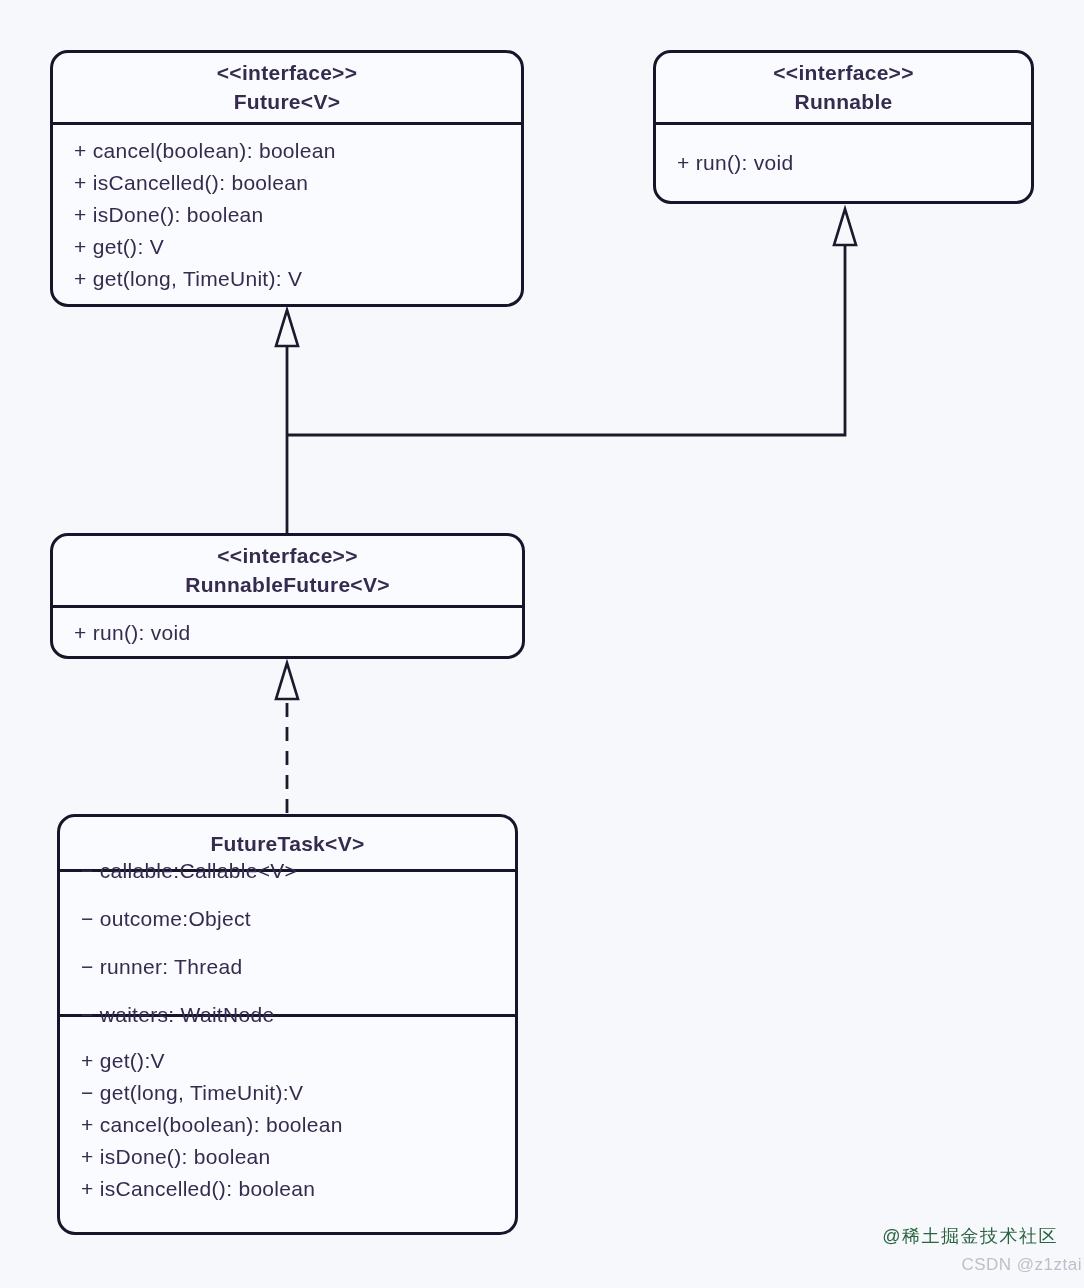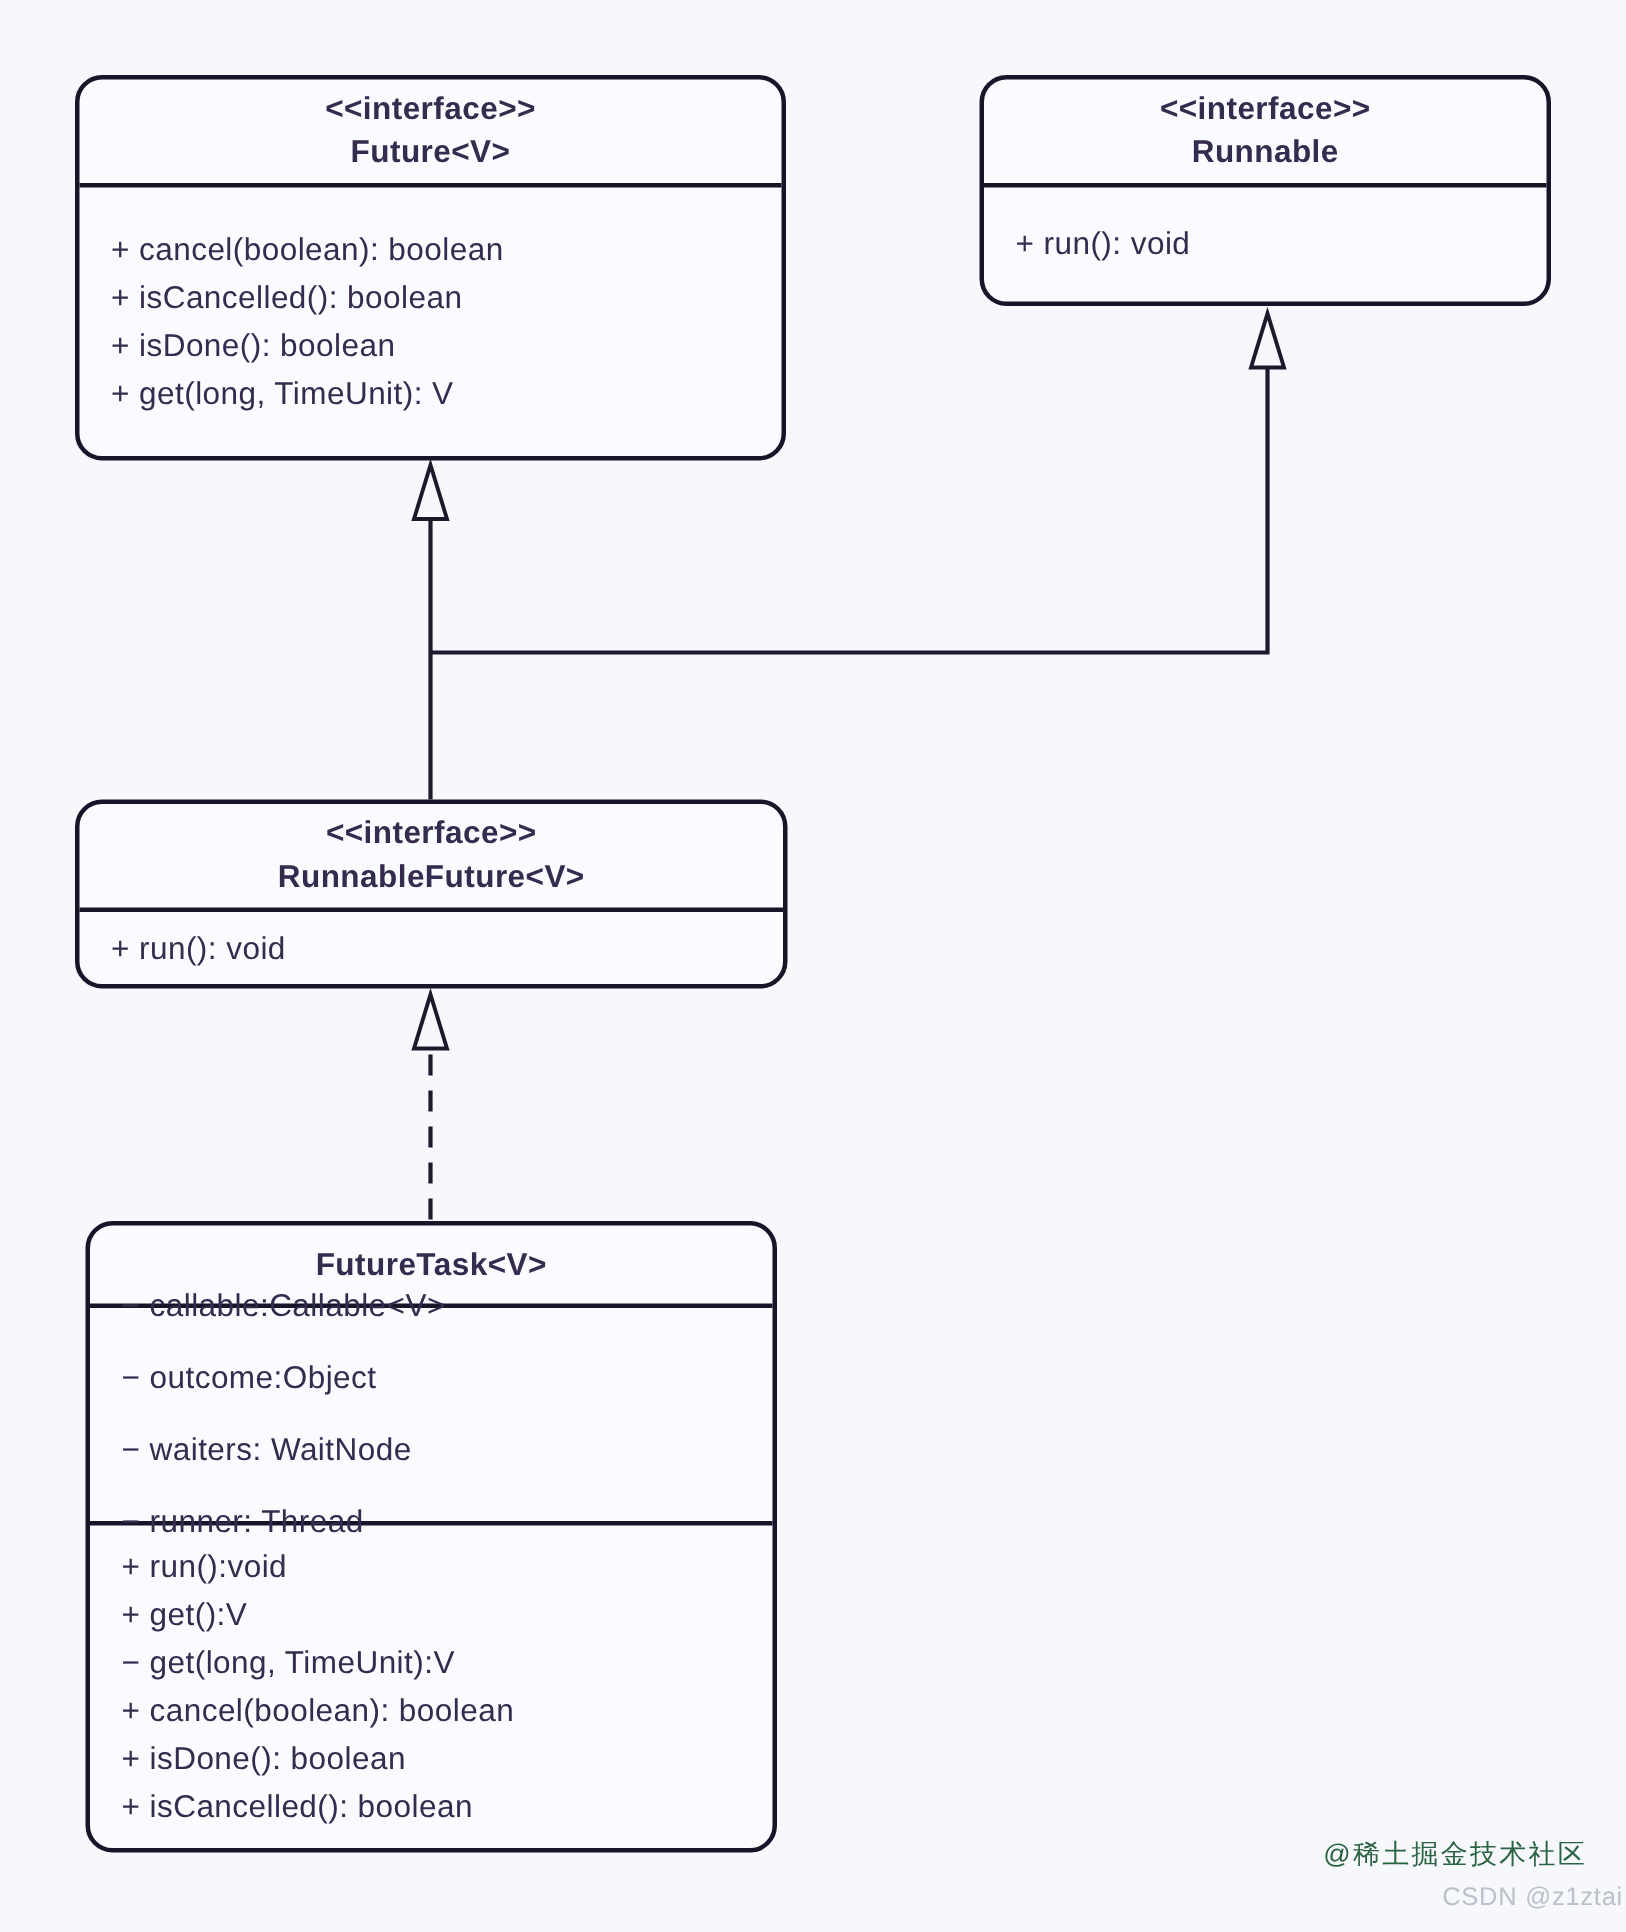--- a/index.html
+++ b/index.html
@@ -118,20 +118,21 @@
 
   <div class="uml-box" style="left:50px; top:50px; width:474px; height:257px;">
     <div class="uml-header">
       <div>&lt;&lt;interface&gt;&gt;</div>
       <div>Future&lt;V&gt;</div>
     </div>
     <div class="uml-section vcenter">
       <div class="member-row">+ cancel(boolean): boolean</div>
       <div class="member-row">+ isCancelled(): boolean</div>
       <div class="member-row">+ isDone(): boolean</div>
+      <div class="member-row">+ get(): V</div>
       <div class="member-row">+ get(long, TimeUnit): V</div>
     </div>
   </div>
 
   <div class="uml-box" style="left:653px; top:50px; width:381px; height:154px;">
     <div class="uml-header">
       <div>&lt;&lt;interface&gt;&gt;</div>
       <div>Runnable</div>
     </div>
     <div class="uml-section vcenter">
@@ -149,25 +150,24 @@
     </div>
   </div>
 
   <div class="uml-box" style="left:57px; top:814px; width:461px; height:421px;">
     <div class="uml-header single">
       <div>FutureTask&lt;V&gt;</div>
     </div>
     <div class="uml-section fields vcenter" style="height:145px;">
       <div class="member-row">− callable:Callable&lt;V&gt;</div>
       <div class="member-row">− outcome:Object</div>
+      <div class="member-row">− runner: Thread</div>
       <div class="member-row">− waiters: WaitNode</div>
-      <div class="member-row">− runner: Thread</div>
     </div>
     <div class="uml-section vcenter">
-      <div class="member-row">+ run():void</div>
       <div class="member-row">+ get():V</div>
       <div class="member-row">− get(long, TimeUnit):V</div>
       <div class="member-row">+ cancel(boolean): boolean</div>
       <div class="member-row">+ isDone(): boolean</div>
       <div class="member-row">+ isCancelled(): boolean</div>
     </div>
   </div>
 
   <div class="wm-juejin">@稀土掘金技术社区</div>
   <div class="wm-csdn">CSDN @z1ztai</div>

